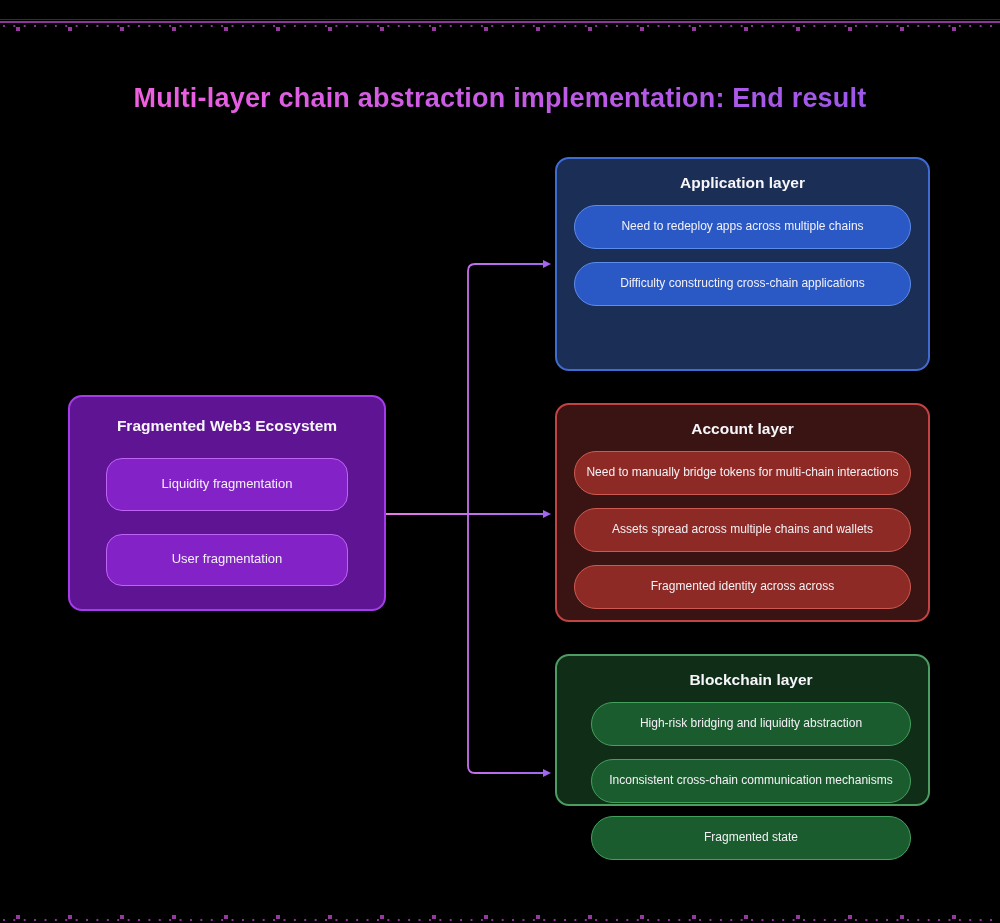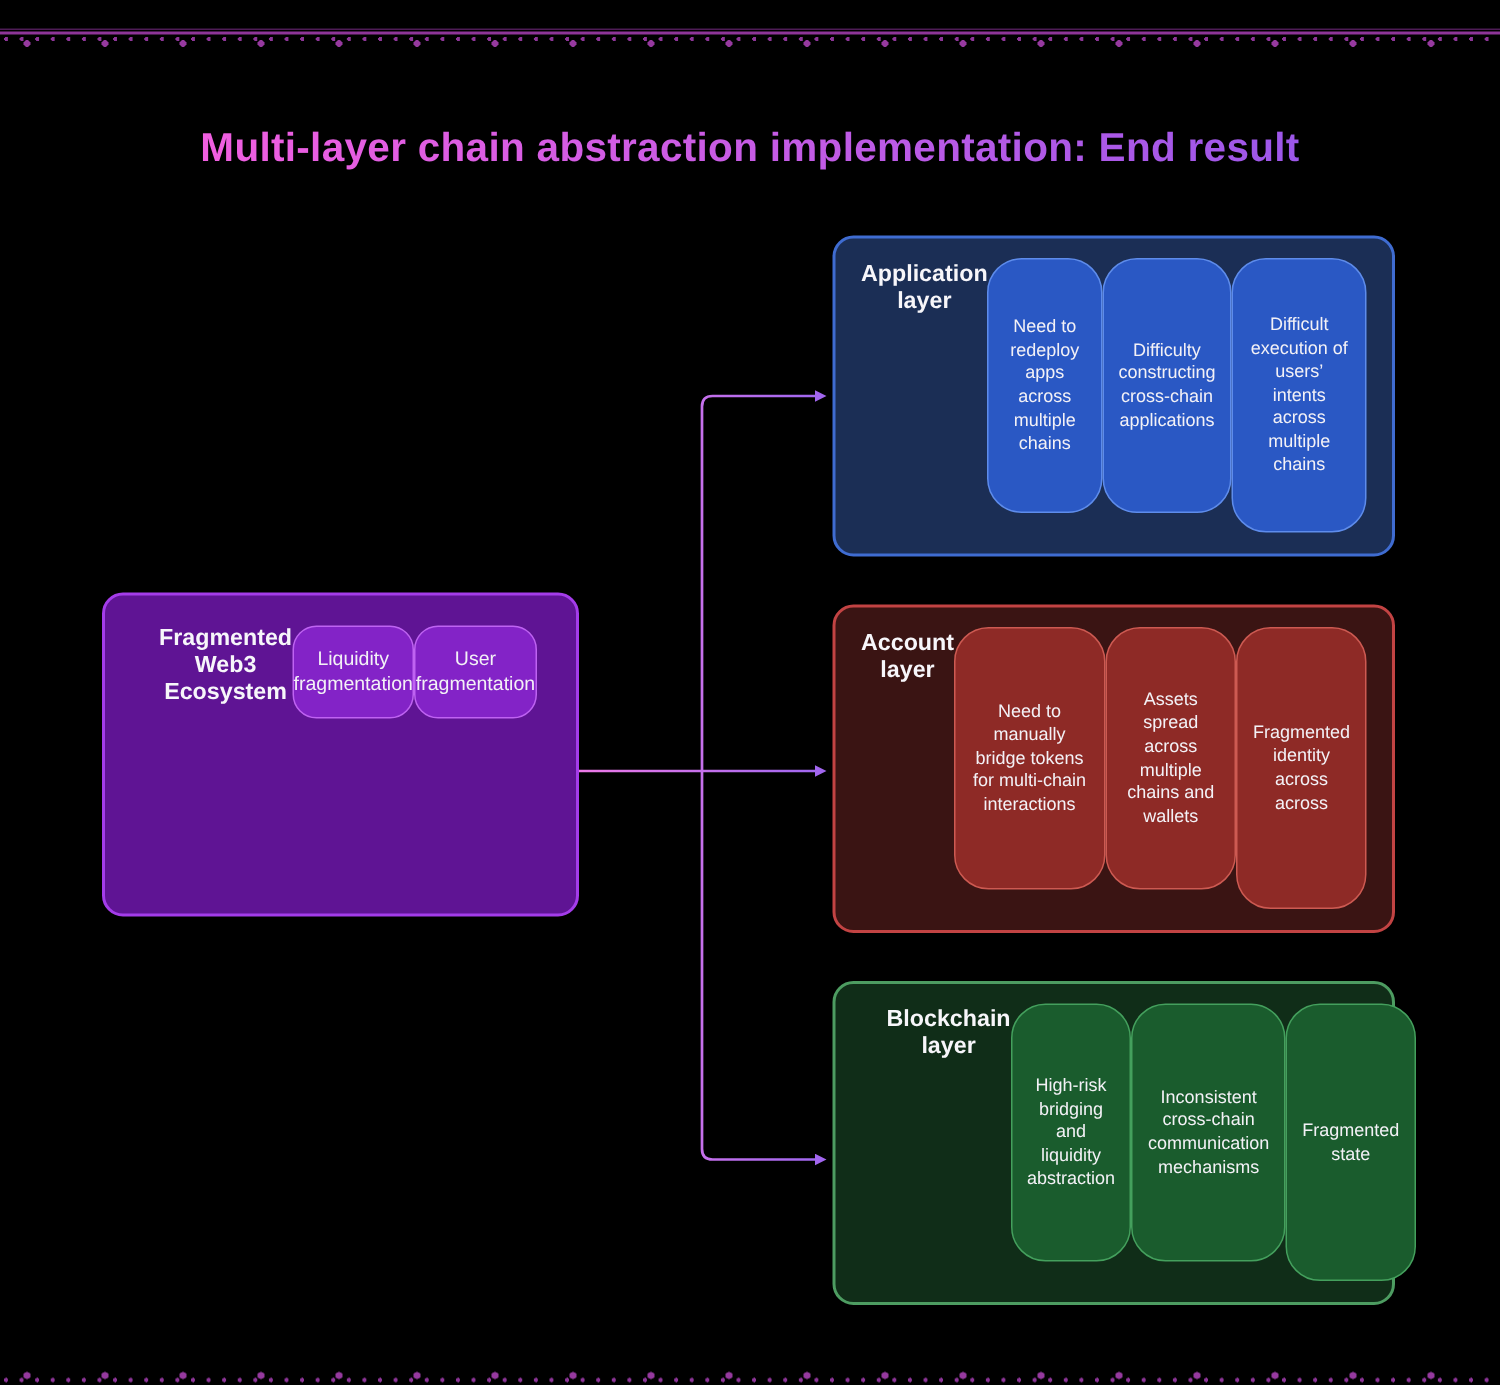--- a/index.html
+++ b/index.html
@@ -49,21 +49,21 @@
 
   
   .connectors { position: absolute; inset: 0; width: 1000px; height: 923px; pointer-events: none; }
 
   
   .box {
     position: absolute;
     border-radius: 14px;
     border: 2px solid;
     display: flex;
-    flex-direction: row;
+    flex-direction: column;
   }
   .box-title {
     text-align: center;
     color: #f7f6fa;
     font-weight: 700;
     font-size: 15.5px;
   }
   .pill {
     display: flex;
     align-items: center;
@@ -96,21 +96,21 @@
     padding: 4px 10px; margin-bottom: 13px;
   }
   .box.layer .pill:last-child { margin-bottom: 0; }
 
   .box.blue  { top: 145px; height: 214px; background: #1b2e55; border-color: #3f6cd1; }
   .box.blue .pill  { background: #2a58c4; border-color: #5e8ceb; }
 
   .box.red   { top: 391px; height: 219px; background: #3a1413; border-color: #c24343; }
   .box.red .pill   { background: #8e2a26; border-color: #cd5a52; }
 
-  .box.green { top: 642px; height: 216px; background: #102d18; border-color: #4d9c61; padding-left: 34px; }
+  .box.green { top: 642px; height: 152px; background: #102d18; border-color: #4d9c61; padding-left: 34px; }
   .box.green .pill { background: #1a5c2d; border-color: #44a05d; }
 </style>
 </head>
 <body>
 
 <div class="stage">
 
   <div>
     <div class="deco-line-thin" style="top:7px"></div>
     <div class="deco-line" style="top:9px"></div>
@@ -139,21 +139,20 @@
   <section class="box source">
     <div class="box-title">Fragmented Web3 Ecosystem</div>
     <div class="pill">Liquidity fragmentation</div>
     <div class="pill">User fragmentation</div>
   </section>
 
   <section class="box layer blue">
     <div class="box-title">Application layer</div>
     <div class="pill">Need to redeploy apps across multiple chains</div>
     <div class="pill">Difficulty constructing cross-chain applications</div>
-    <div class="pill">Difficult execution of users’ intents across multiple chains</div>
   </section>
 
   <section class="box layer red">
     <div class="box-title">Account layer</div>
     <div class="pill">Need to manually bridge tokens for multi-chain interactions</div>
     <div class="pill">Assets spread across multiple chains and wallets</div>
     <div class="pill">Fragmented identity across across</div>
   </section>
 
   <section class="box layer green">

